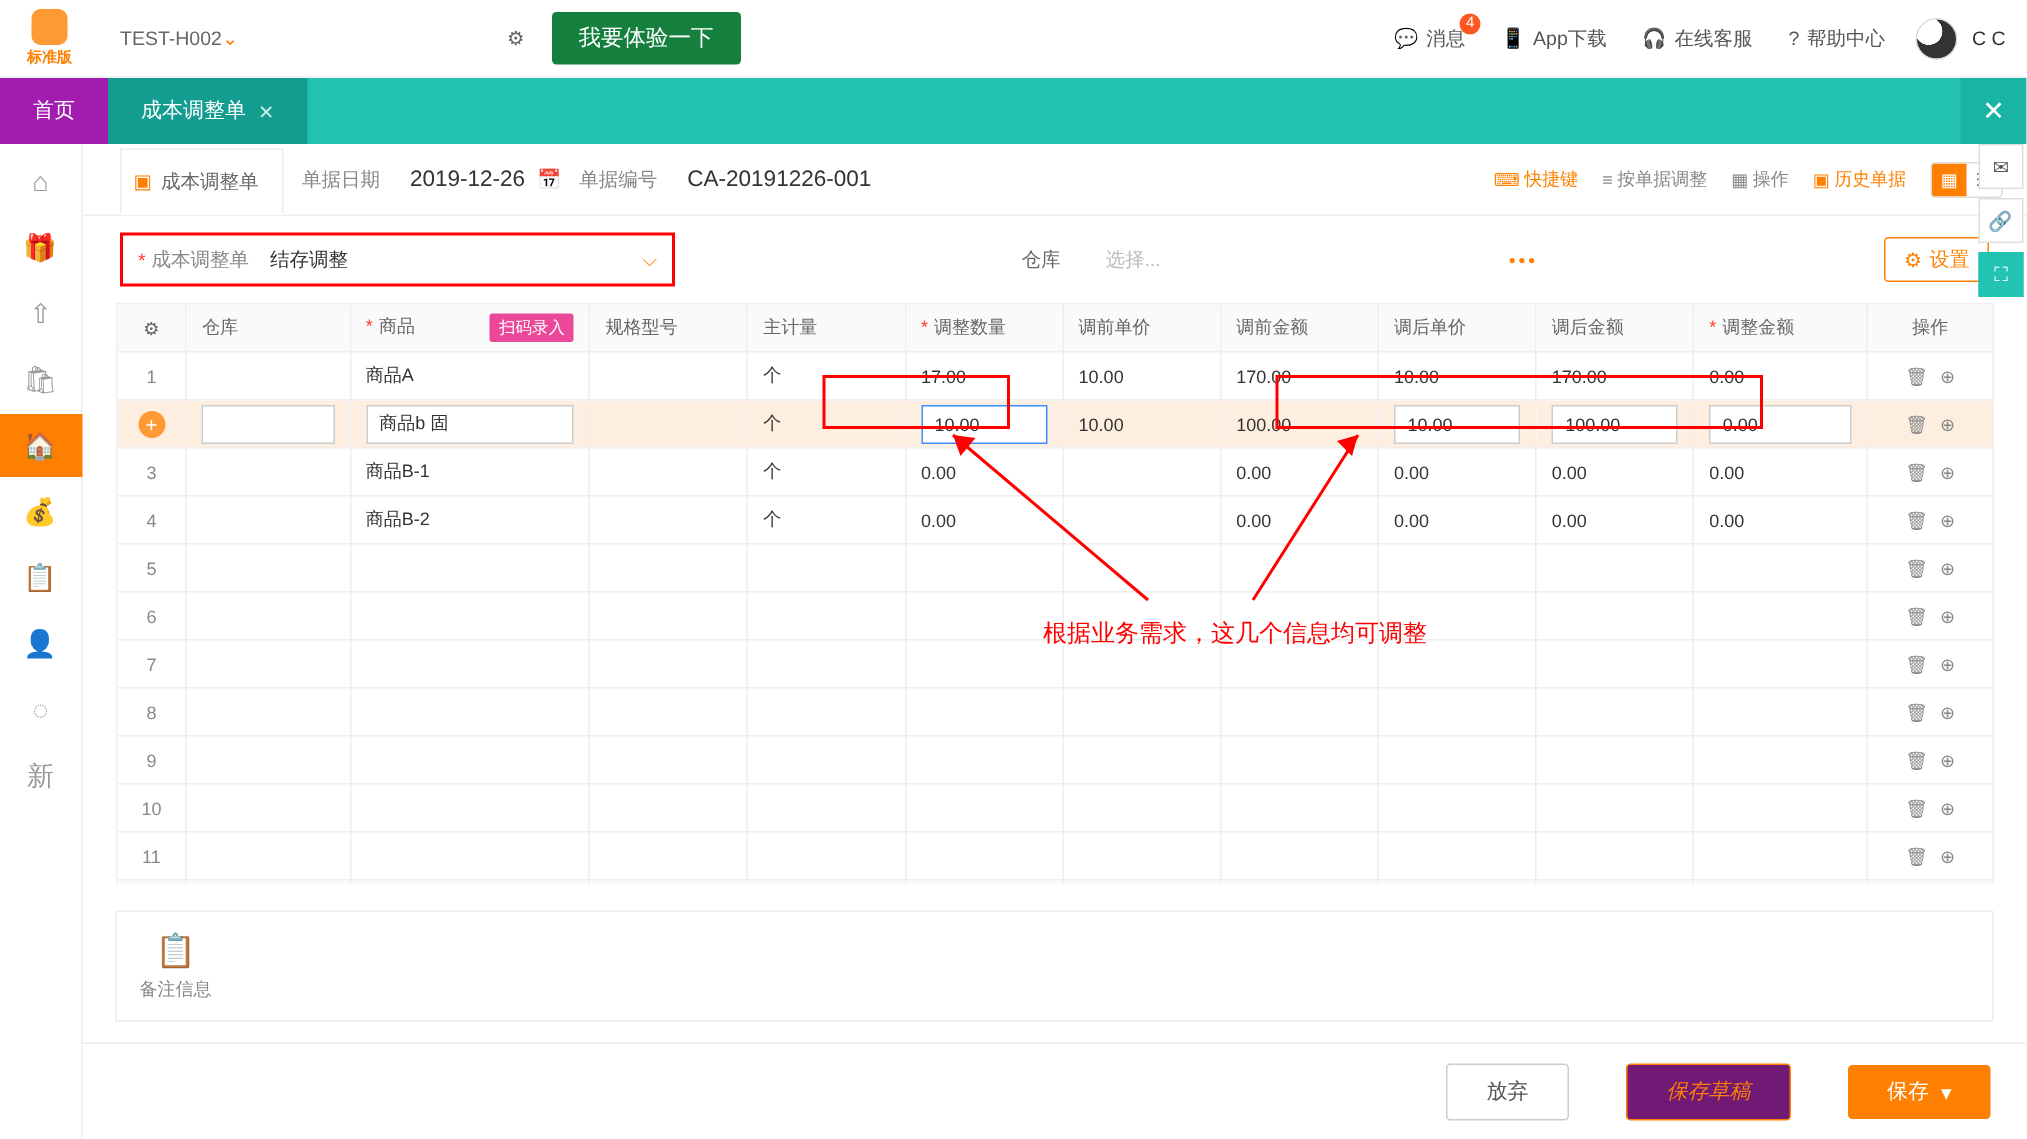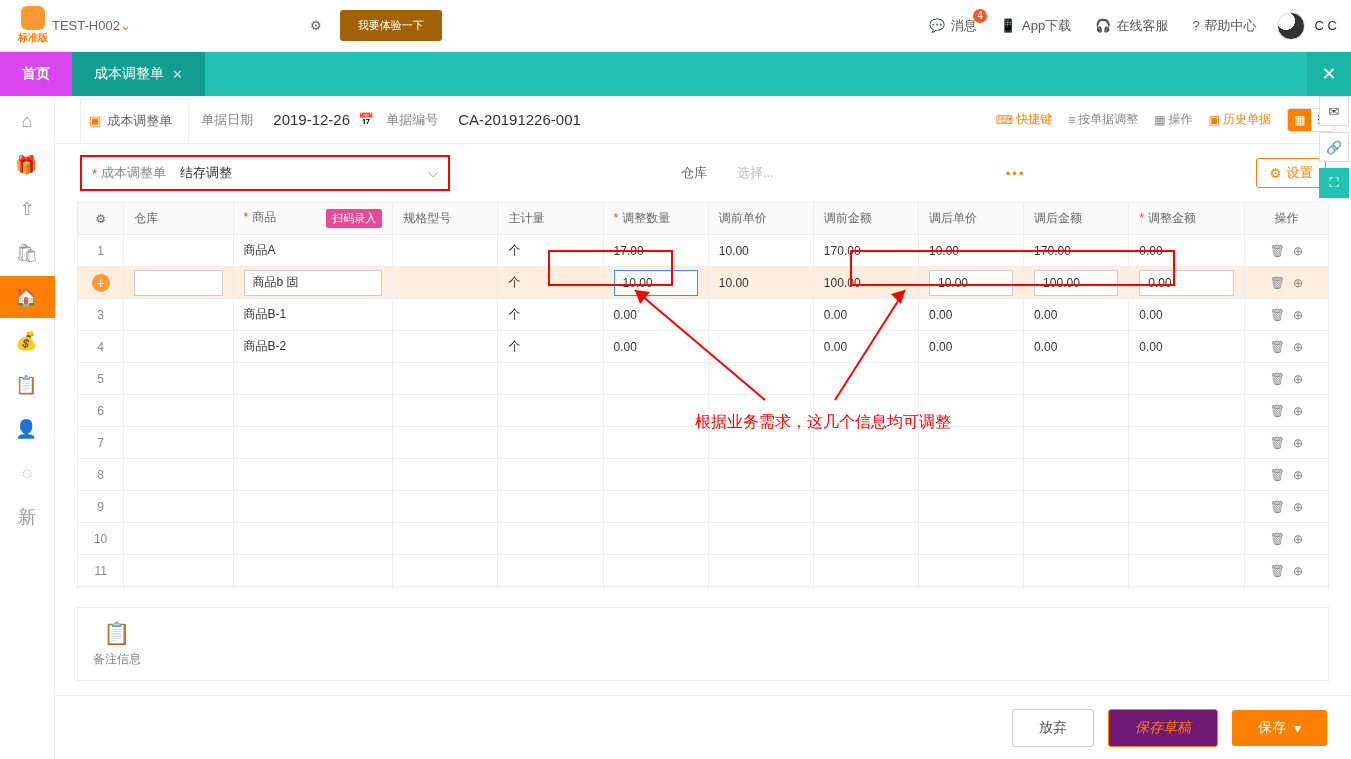--- a/index.html
+++ b/index.html
@@ -4,35 +4,35 @@
 <style>
 * { box-sizing: border-box; margin: 0; padding: 0; }
 body { font-family: "Microsoft YaHei", Arial, sans-serif; font-size: 13px; color: #333; background: #fff; overflow: hidden; }
 .app { display: flex; flex-direction: column; height: 759px; width: 1351px; }
 
 
 .topbar { height: 52px; display: flex; align-items: center; border-bottom: 1px solid #eee; padding: 0 14px; }
 .logo { width: 38px; display: flex; flex-direction: column; align-items: center; justify-content: center; gap:1px; }
 .logo-icon { width:24px; height:24px; background:#ff9933; border-radius:6px; position:relative; }
 .logo-txt { font-size:10px; color:#ff8000; font-weight:600; }
-.tenant { width:240px; height:32px; display:flex; align-items:center; color:#666; cursor:pointer; }
+.tenant { margin-left:28px; width:240px; height:32px; display:flex; align-items:center; color:#666; cursor:pointer; }
 .tenant .chev { color:#ff8000; }
 .gear-top { margin:0 18px; color:#666; cursor:pointer; }
-.primary-btn { background:#a16207; color:#fff; border:none; padding:8px 18px; border-radius:3px; cursor:pointer; font-size:11px; }
+.primary-btn { background:#15803d; color:#fff; border:none; padding:8px 18px; border-radius:3px; cursor:pointer; font-size:15px; }
 .top-spacer { flex:1; }
 .top-links { display:flex; align-items:center; gap:24px; color:#555; }
 .top-link { display:flex; align-items:center; gap:5px; cursor:pointer; position:relative; }
 .badge { position:absolute; top:-8px; right:-10px; background:#ff5722; color:#fff; border-radius:8px; font-size:10px; padding:0 4px; line-height:14px; }
 .avatar { width:28px; height:28px; border-radius:50%; background:radial-gradient(circle at 30% 30%, #fff 35%, #333 36%); border:1px solid #ddd; }
 .user-area { display:flex; align-items:center; gap:10px; margin-left:20px; cursor:pointer; }
 
 
 .tabbar { height:44px; background:#24c2b3; display:flex; align-items:stretch; color:#fff; position:relative; }
 .tab { padding:0 22px; display:flex; align-items:center; gap:8px; cursor:pointer; font-size:14px; }
-.tab.home { background:#d946ef;font-weight:bold; }
+.tab.home { background:#a21caf; }
 .tab.active { background:#129d90; }
 .tab .close { font-size:13px; opacity:.8; }
 .tabbar .close-right { position:absolute; right:0; top:0; width:44px; height:44px; display:flex; align-items:center; justify-content:center; background:#1ab4a5; cursor:pointer; font-size:18px; }
 
 
 .body { flex:1; display:flex; min-height:0; }
 .sidebar { width:55px; background:#fff; border-right:1px solid #eee; display:flex; flex-direction:column; align-items:center; padding-top:4px; gap:2px; }
 .side-item { width:55px; height:42px; display:flex; align-items:center; justify-content:center; color:#999; cursor:pointer; font-size:18px; }
 .side-item.active { background:#ff8000; color:#fff; }
 
@@ -86,21 +86,21 @@
 .subtotal-row td { background:#fafafa; font-weight:600; }
 
 
 .remarks { margin:18px 22px 0; border:1px solid #eee; display:flex; align-items:center; height:74px; }
 .remarks-lbl { width:78px; display:flex; flex-direction:column; align-items:center; justify-content:center; color:#888; font-size:12px; gap:4px; }
 .remarks-lbl .ic { color:#24c2b3; font-size:22px; }
 .remarks-input { flex:1; color:#bbb; padding:0 14px; }
 
 
 .footer { height:64px; display:flex; align-items:center; justify-content:flex-end; gap:14px; padding:0 24px; border-top:1px solid #eee; margin-top:14px; }
-.btn { padding:9px 26px; border-radius:3px; cursor:pointer; font-size:14px; }
+.btn { padding:9px 26px; border-radius:3px; cursor:pointer; font-size:14px;margin-left:24px; }
 .btn-outline { border:1px solid #ccc; background:#fff; color:#555; }
 .btn-outline-accent { border:1px solid #ff8000; color:#ff8000; background:#701a75;font-style:italic; }
 .btn-primary { background:#ff8000; color:#fff; border:none; display:flex; align-items:center; gap:8px; }
 
 
 .rightrail { position:absolute; right:0; top:96px; width:32px; display:flex; flex-direction:column; gap:6px; }
 .rail-item { width:30px; height:30px; border:1px solid #ddd; display:flex; align-items:center; justify-content:center; color:#555; background:#fff; cursor:pointer; }
 .rail-item.accent { background:#24c2b3; color:#fff; border-color:#24c2b3; }
 </style>
 </head>

